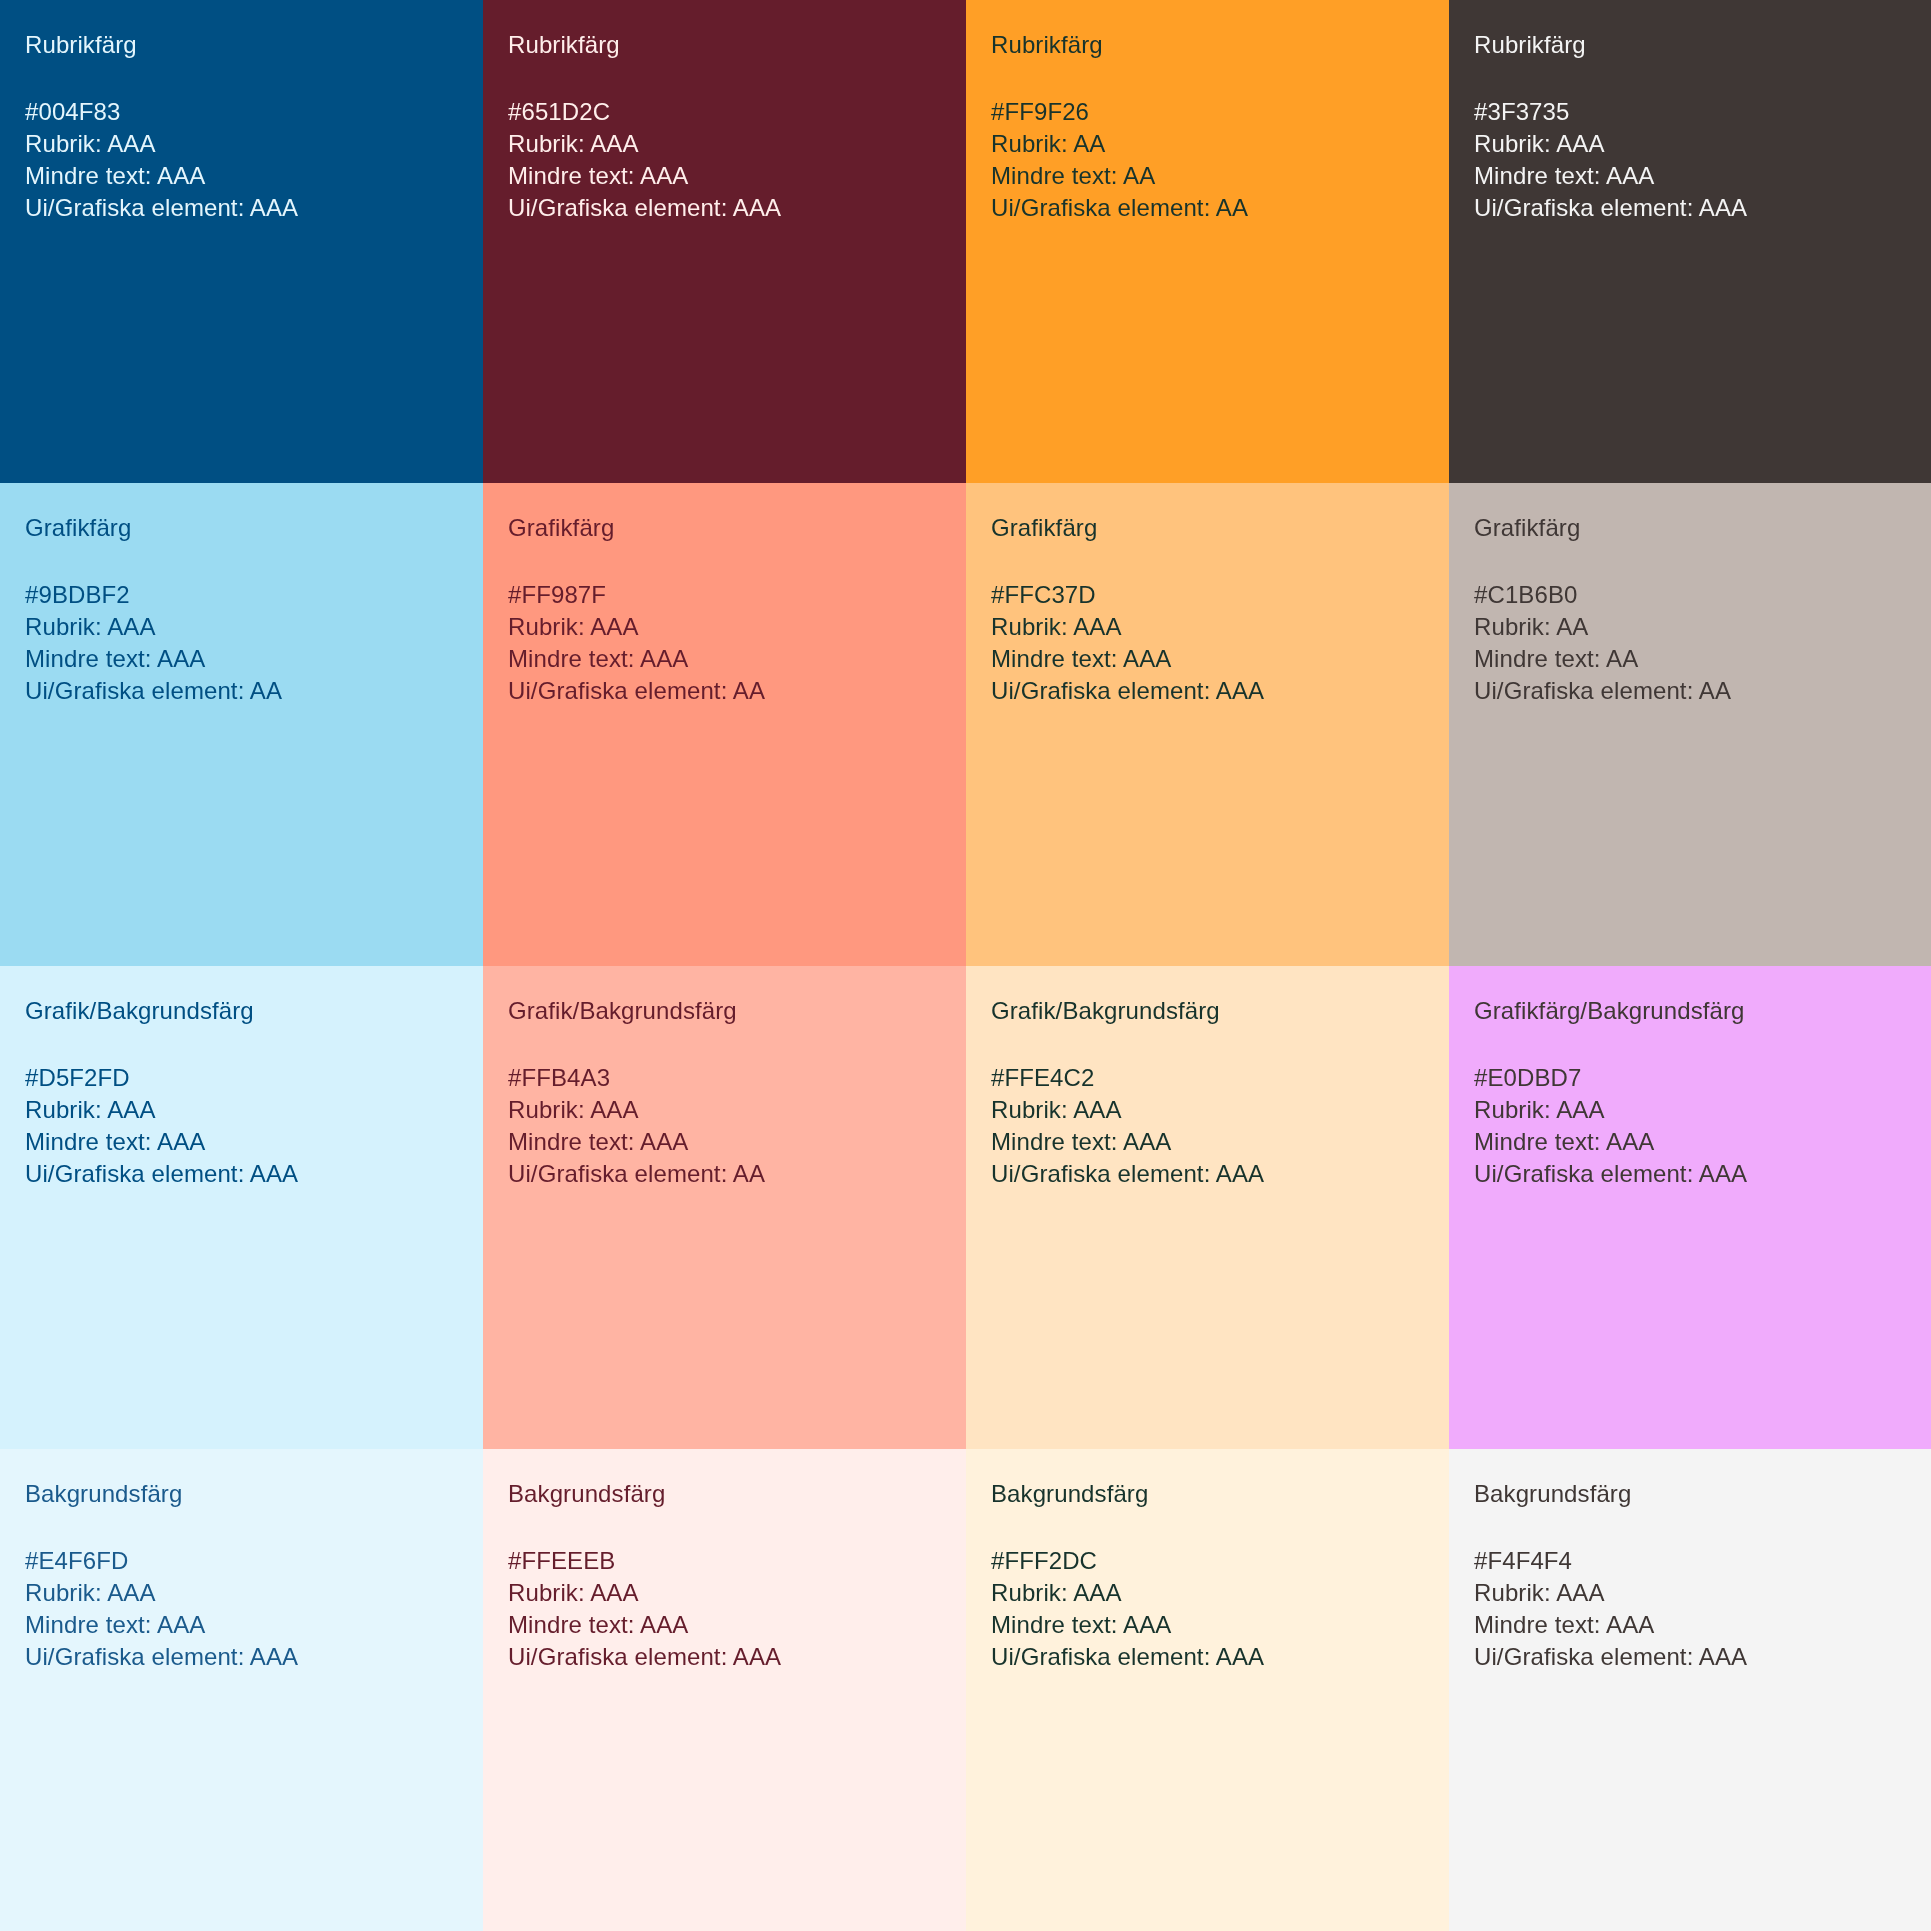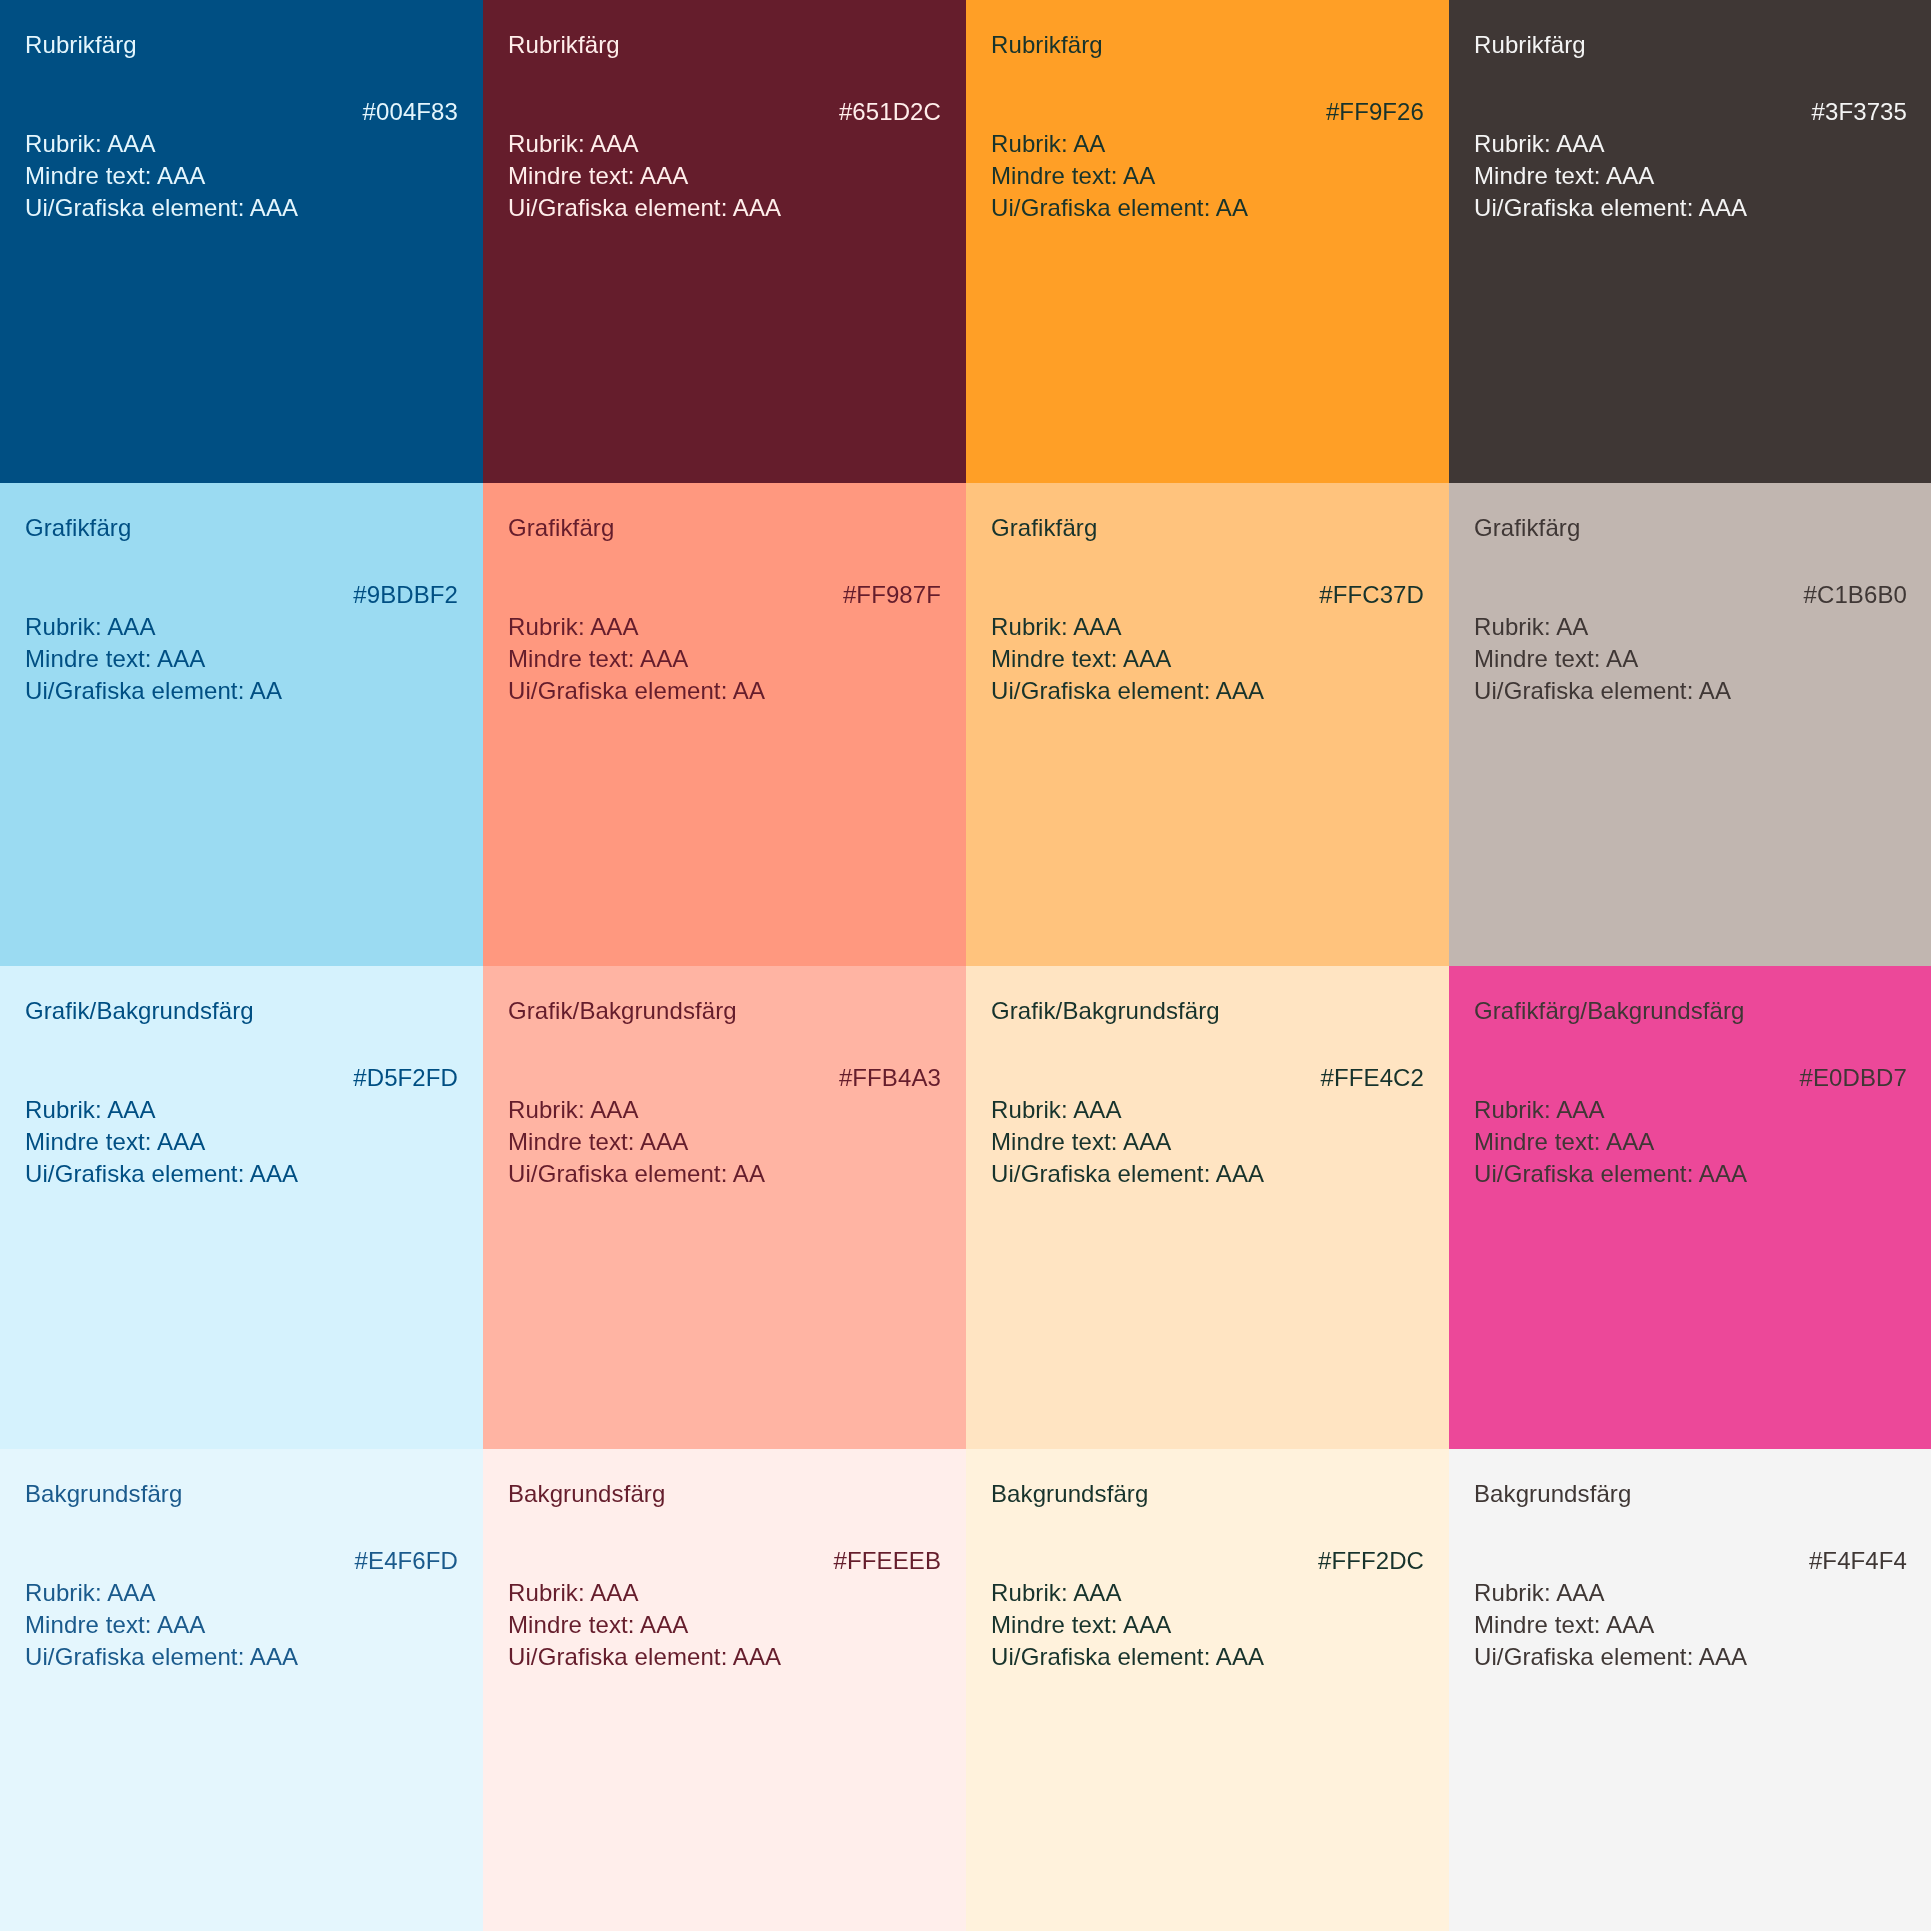--- a/index.html
+++ b/index.html
@@ -40,21 +40,20 @@
     font-size: 24px;
     line-height: 32px;
     font-weight: 400;
     letter-spacing: 0.1px;
   }
   .swatch-details div {
     white-space: nowrap;
   }
   .hex-value {
     margin: 0;
-    text-align: right;
   }
 </style>
 </head>
 <body>
 
 <div id="palette-grid">
     <div class="swatch" style="background: rgb(0, 79, 131); color: rgb(228, 246, 253);">
       <p class="swatch-role">Rubrikfärg</p>
       <div class="swatch-details">
         <div class="hex-value">#004F83</div>
@@ -146,21 +145,21 @@
     </div>
     <div class="swatch" style="background: rgb(255, 228, 194); color: rgb(23, 51, 44);">
       <p class="swatch-role">Grafik/Bakgrundsfärg</p>
       <div class="swatch-details">
         <div class="hex-value">#FFE4C2</div>
         <div>Rubrik: AAA</div>
         <div>Mindre text: AAA</div>
         <div>Ui/Grafiska element: AAA</div>
       </div>
     </div>
-    <div class="swatch" style="background: #ec4899; color: rgb(63, 55, 53);">
+    <div class="swatch" style="background: #f0abfc; color: rgb(63, 55, 53);">
       <p class="swatch-role">Grafikfärg/Bakgrundsfärg</p>
       <div class="swatch-details">
         <div class="hex-value">#E0DBD7</div>
         <div>Rubrik: AAA</div>
         <div>Mindre text: AAA</div>
         <div>Ui/Grafiska element: AAA</div>
       </div>
     </div>
     <div class="swatch" style="background: rgb(228, 246, 253); color: rgb(26, 90, 140);">
       <p class="swatch-role">Bakgrundsfärg</p>

